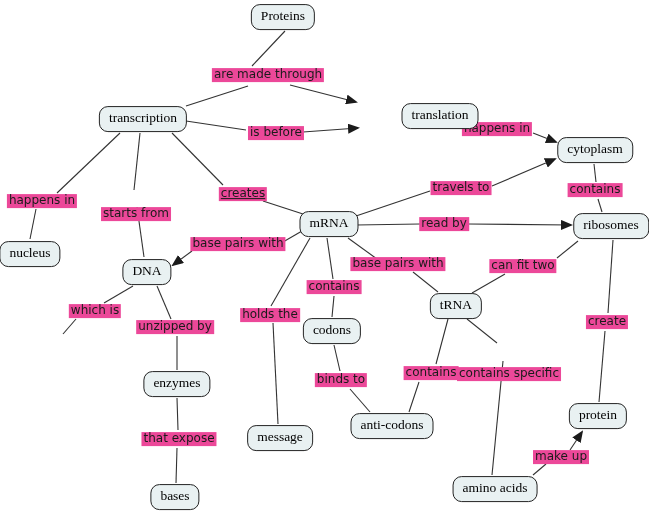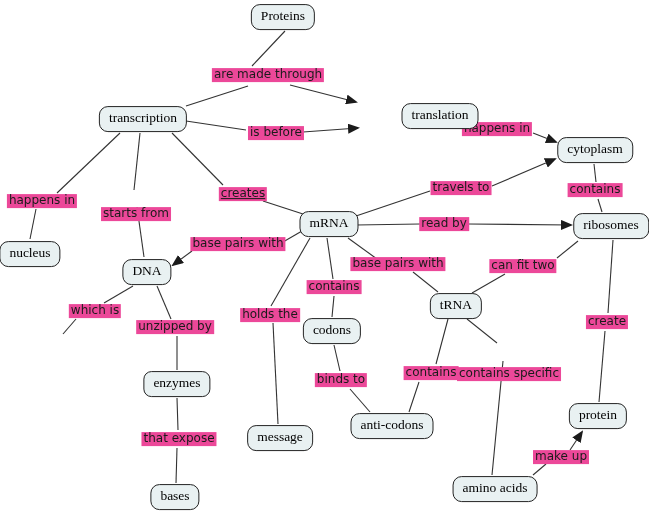--- a/index.html
+++ b/index.html
@@ -112,21 +112,21 @@
     <div class="edge-label" style="left: 179px; top: 439px;">that expose</div>
     <div class="edge-label" style="left: 561px; top: 457px;">make up</div>
     <div class="node" style="left: 283px; top: 17px; background: rgb(233, 241, 242); border-color: rgb(35, 35, 35);">Proteins</div>
     <div class="node" style="left: 143px; top: 119px; background: rgb(233, 241, 242); border-color: rgb(35, 35, 35);">transcription</div>
     <div class="node" style="left: 398px; top: 116px; background: rgb(233, 241, 242); border-color: rgb(35, 35, 35); margin-left: 42px;">translation</div>
     <div class="node" style="left: 595px; top: 150px; background: rgb(233, 241, 242); border-color: rgb(35, 35, 35);">cytoplasm</div>
     <div class="node" style="left: 30px; top: 254px; background: rgb(233, 241, 242); border-color: rgb(35, 35, 35);">nucleus</div>
     <div class="node" style="left: 329px; top: 224px; background: rgb(233, 241, 242); border-color: rgb(35, 35, 35);">mRNA</div>
     <div class="node" style="left: 611px; top: 226px; background: rgb(233, 241, 242); border-color: rgb(35, 35, 35);">ribosomes</div>
     <div class="node" style="left: 147px; top: 272px; background: rgb(233, 241, 242); border-color: rgb(35, 35, 35);">DNA</div>
-    <div class="node" style="left: 177px; top: 384px; background: rgb(233, 241, 242); border-color: rgb(35, 35, 35); border-radius: 8px;">enzymes</div>
+    <div class="node" style="left: 177px; top: 384px; background: rgb(233, 241, 242); border-color: rgb(35, 35, 35);">enzymes</div>
     <div class="node" style="left: 332px; top: 331px; background: rgb(233, 241, 242); border-color: rgb(35, 35, 35);">codons</div>
     <div class="node" style="left: 456px; top: 306px; background: rgb(233, 241, 242); border-color: rgb(35, 35, 35);">tRNA</div>
     <div class="node" style="left: 280px; top: 438px; background: rgb(233, 241, 242); border-color: rgb(35, 35, 35);">message</div>
     <div class="node" style="left: 392px; top: 426px; background: rgb(233, 241, 242); border-color: rgb(35, 35, 35);">anti-codons</div>
     <div class="node" style="left: 175px; top: 497px; background: rgb(233, 241, 242); border-color: rgb(35, 35, 35);">bases</div>
     <div class="node" style="left: 495px; top: 489px; background: rgb(233, 241, 242); border-color: rgb(35, 35, 35);">amino acids</div>
     <div class="node" style="left: 598px; top: 416px; background: rgb(233, 241, 242); border-color: rgb(35, 35, 35);">protein</div>
   </div>
 
 </body></html>

